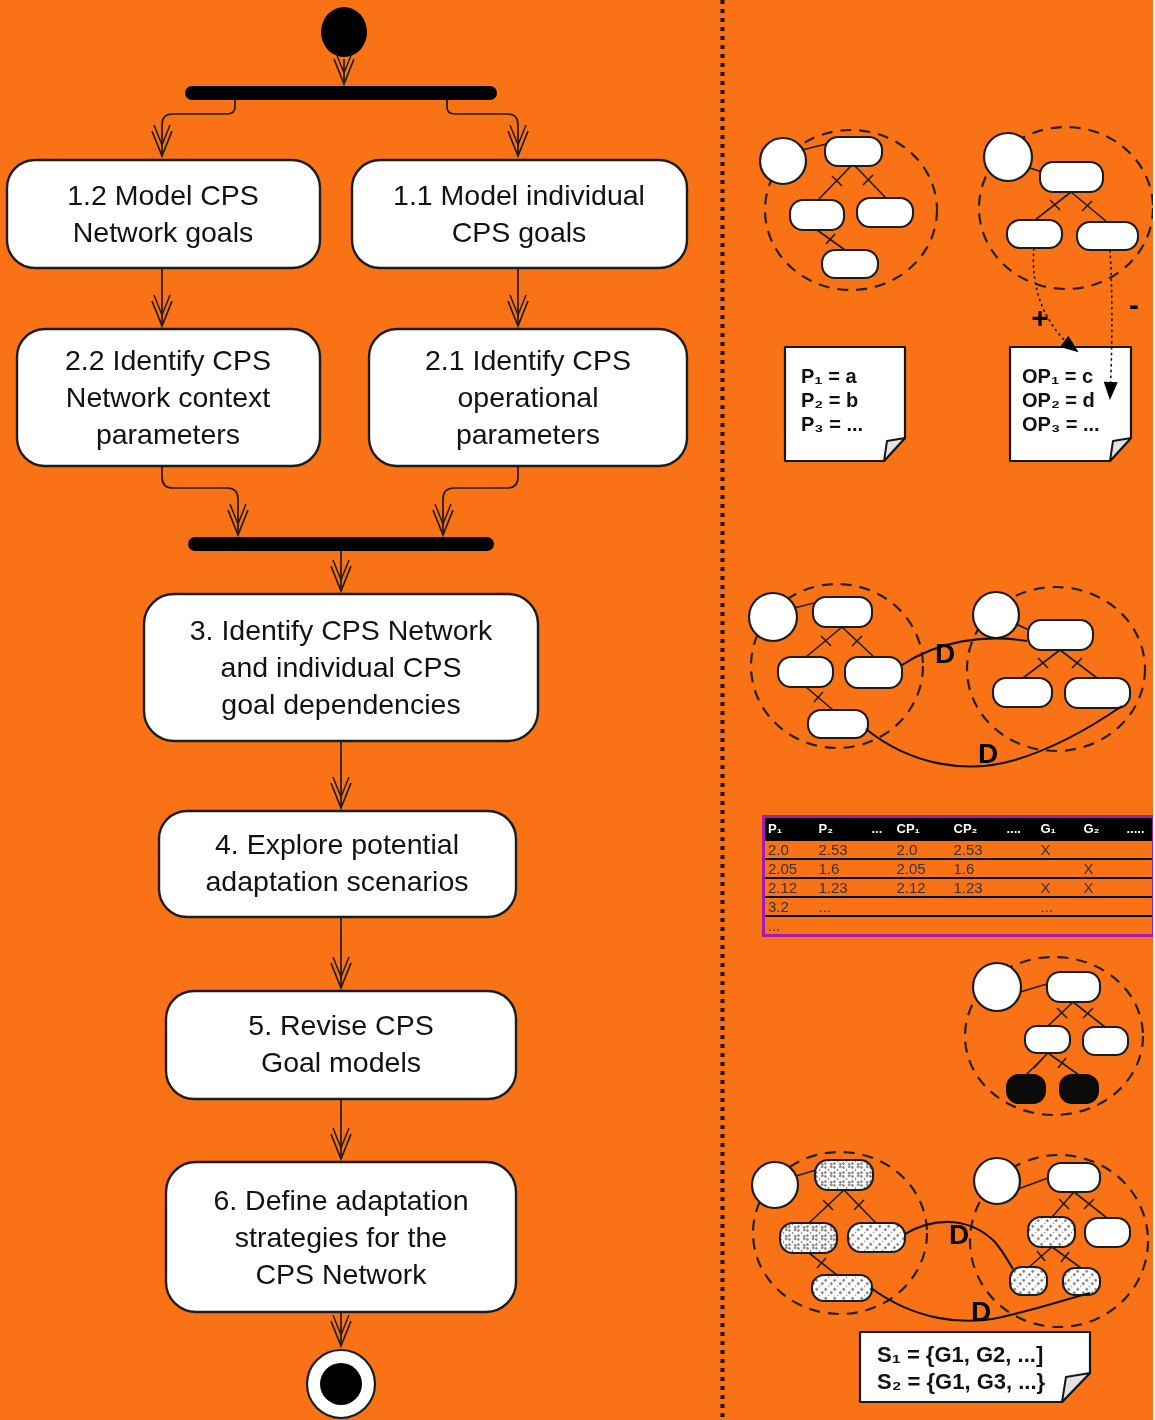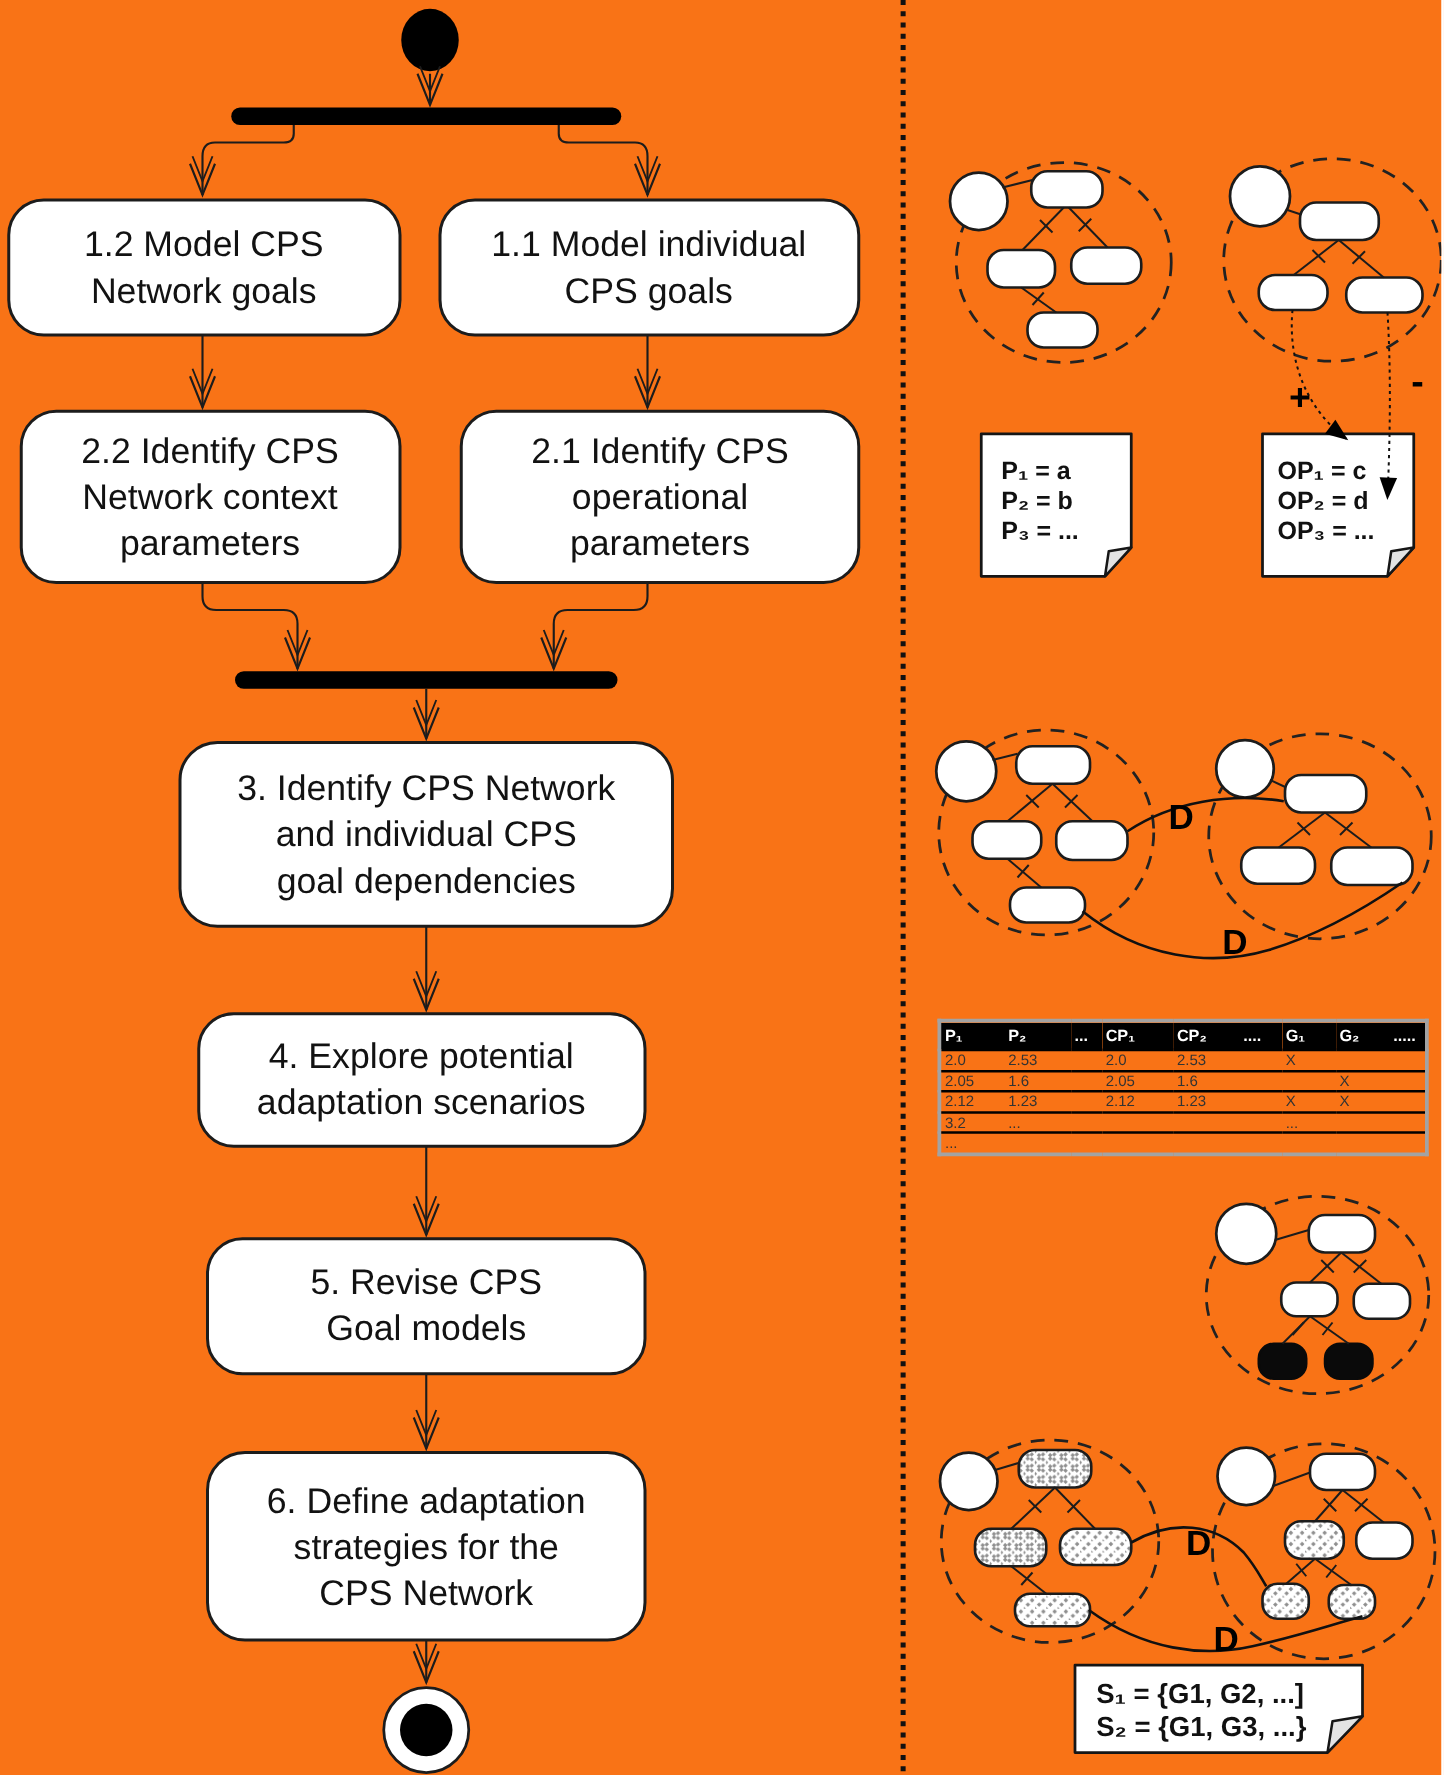--- a/index.html
+++ b/index.html
@@ -27,24 +27,24 @@
   
   .bt{font-family:"Liberation Sans",sans-serif;font-size:28.5px;fill:#121212;text-anchor:middle;}
   .nt{font-family:"Liberation Sans",sans-serif;font-size:20px;font-weight:700;fill:#111;}
   .st{font-family:"Liberation Sans",sans-serif;font-size:22px;font-weight:700;fill:#111;}
   .dl{font-family:"Liberation Sans",sans-serif;font-size:28px;font-weight:800;fill:#000;text-anchor:middle;}
   .pm{font-family:"Liberation Sans",sans-serif;font-size:30px;font-weight:700;fill:#000;text-anchor:middle;}
 
   
   .tbl{position:absolute;left:750px;top:815px;width:390px;}
   .tbl table{border-collapse:collapse;width:390px;table-layout:fixed;
-             border:3px solid #a3a3a3;font-family:"Liberation Sans",sans-serif;}
+             border:3px solid #a21caf;font-family:"Liberation Sans",sans-serif;margin-left:12px;}
   .tbl th{background:#000;color:#fff;font-size:13px;font-weight:bold;text-align:left;
           padding:2px 1px 3px 3px;height:16px;white-space:nowrap;overflow:hidden;}
-  .tbl td{font-size:12px;color:#333;text-align:left;padding:0 1px 0 3px;height:14.5px;
+  .tbl td{font-size:15px;color:#333;text-align:left;padding:0 1px 0 3px;height:14.5px;
           border-top:2.4px solid #000;white-space:nowrap;overflow:hidden;}
 </style>
 </head>
 <body>
 
 <div class="canvas">
 <svg width="1155" height="1420" viewBox="0 0 1155 1420" xmlns="http://www.w3.org/2000/svg">
   <defs>
     <marker id="chev" markerUnits="userSpaceOnUse" markerWidth="36" markerHeight="26" refX="33" refY="13" orient="auto">
       <path d="M8,3 L33,13 L8,23" fill="none" stroke="#1c1c1c" stroke-width="1.7"></path>

